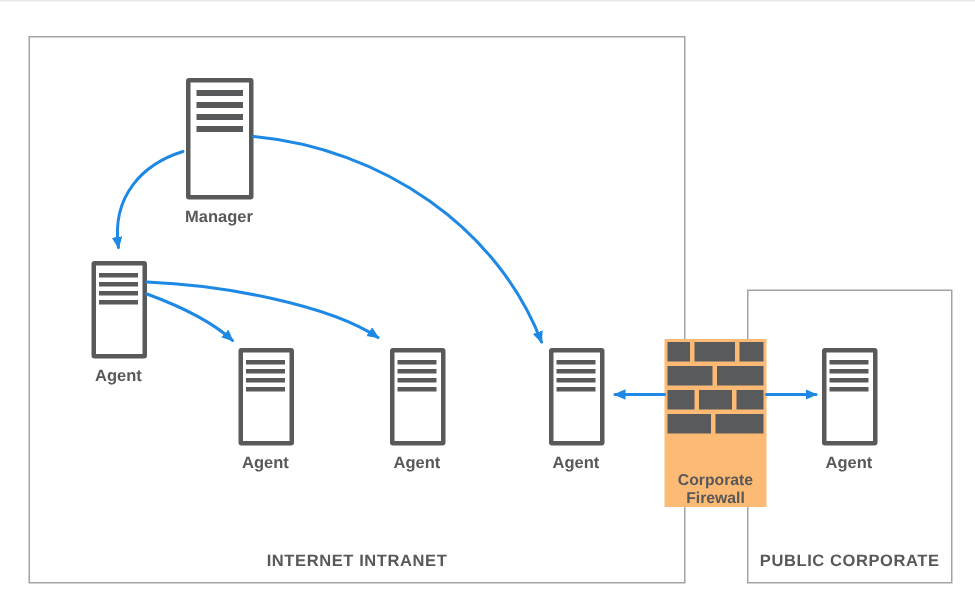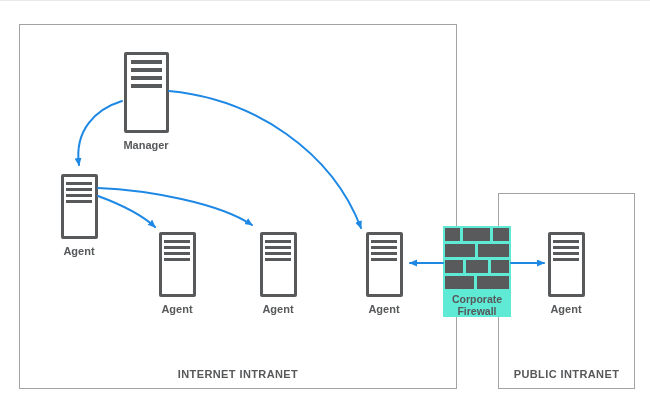--- a/index.html
+++ b/index.html
@@ -33,39 +33,39 @@
   .node-caption{margin-top:6px;font-size:11px;font-weight:bold;color:#57585a;text-align:center;line-height:12px;}
 
   .node-manager{left:110px;top:52px;}
   .node-agent-left{left:43px;top:174px;}
   .node-agent-mid-left{left:141px;top:232px;}
   .node-agent-mid-right{left:242px;top:232px;}
   .node-agent-gateway{left:348px;top:232px;}
   .node-agent-public{left:530px;top:232px;}
 
   
-  .node-firewall{left:443px;top:226px;width:68px;background:#5eead4;z-index:2;}
+  .node-firewall{left:443px;top:226px;width:68px;background:#fdba74;z-index:2;gap:21px;}
   .bricks{width:64px;display:flex;flex-direction:column;gap:3px;margin-top:2px;}
   .brick-row{display:flex;gap:3px;height:13px;}
   .brick{background:#595a5c;height:13px;}
 
   
   .arrows{position:absolute;left:0;top:0;width:650px;height:406px;z-index:4;pointer-events:none;}
 </style>
 </head>
 <body>
 
 <div class="canvas">
   <div class="top-edge"></div>
 
   <div class="zone zone-intranet">
     <div class="zone-label">INTERNET INTRANET</div>
   </div>
   <div class="zone zone-internet">
-    <div class="zone-label">PUBLIC INTRANET</div>
+    <div class="zone-label">PUBLIC CORPORATE</div>
   </div>
 
   <svg class="arrows" width="650" height="406" viewBox="0 0 650 406" xmlns="http://www.w3.org/2000/svg">
     <defs>
       <marker id="ah" markerWidth="10" markerHeight="9" refX="7" refY="3.5" orient="auto" markerUnits="userSpaceOnUse">
         <path d="M0,0 L8,3.5 L0,7 Z" fill="#1e88e5"></path>
       </marker>
     </defs>
     <g fill="none" stroke="#1e88e5" stroke-width="2" stroke-linecap="round">
       <path d="M 122 101 C 96 109, 74 130, 79 165" marker-end="url(#ah)"></path>

